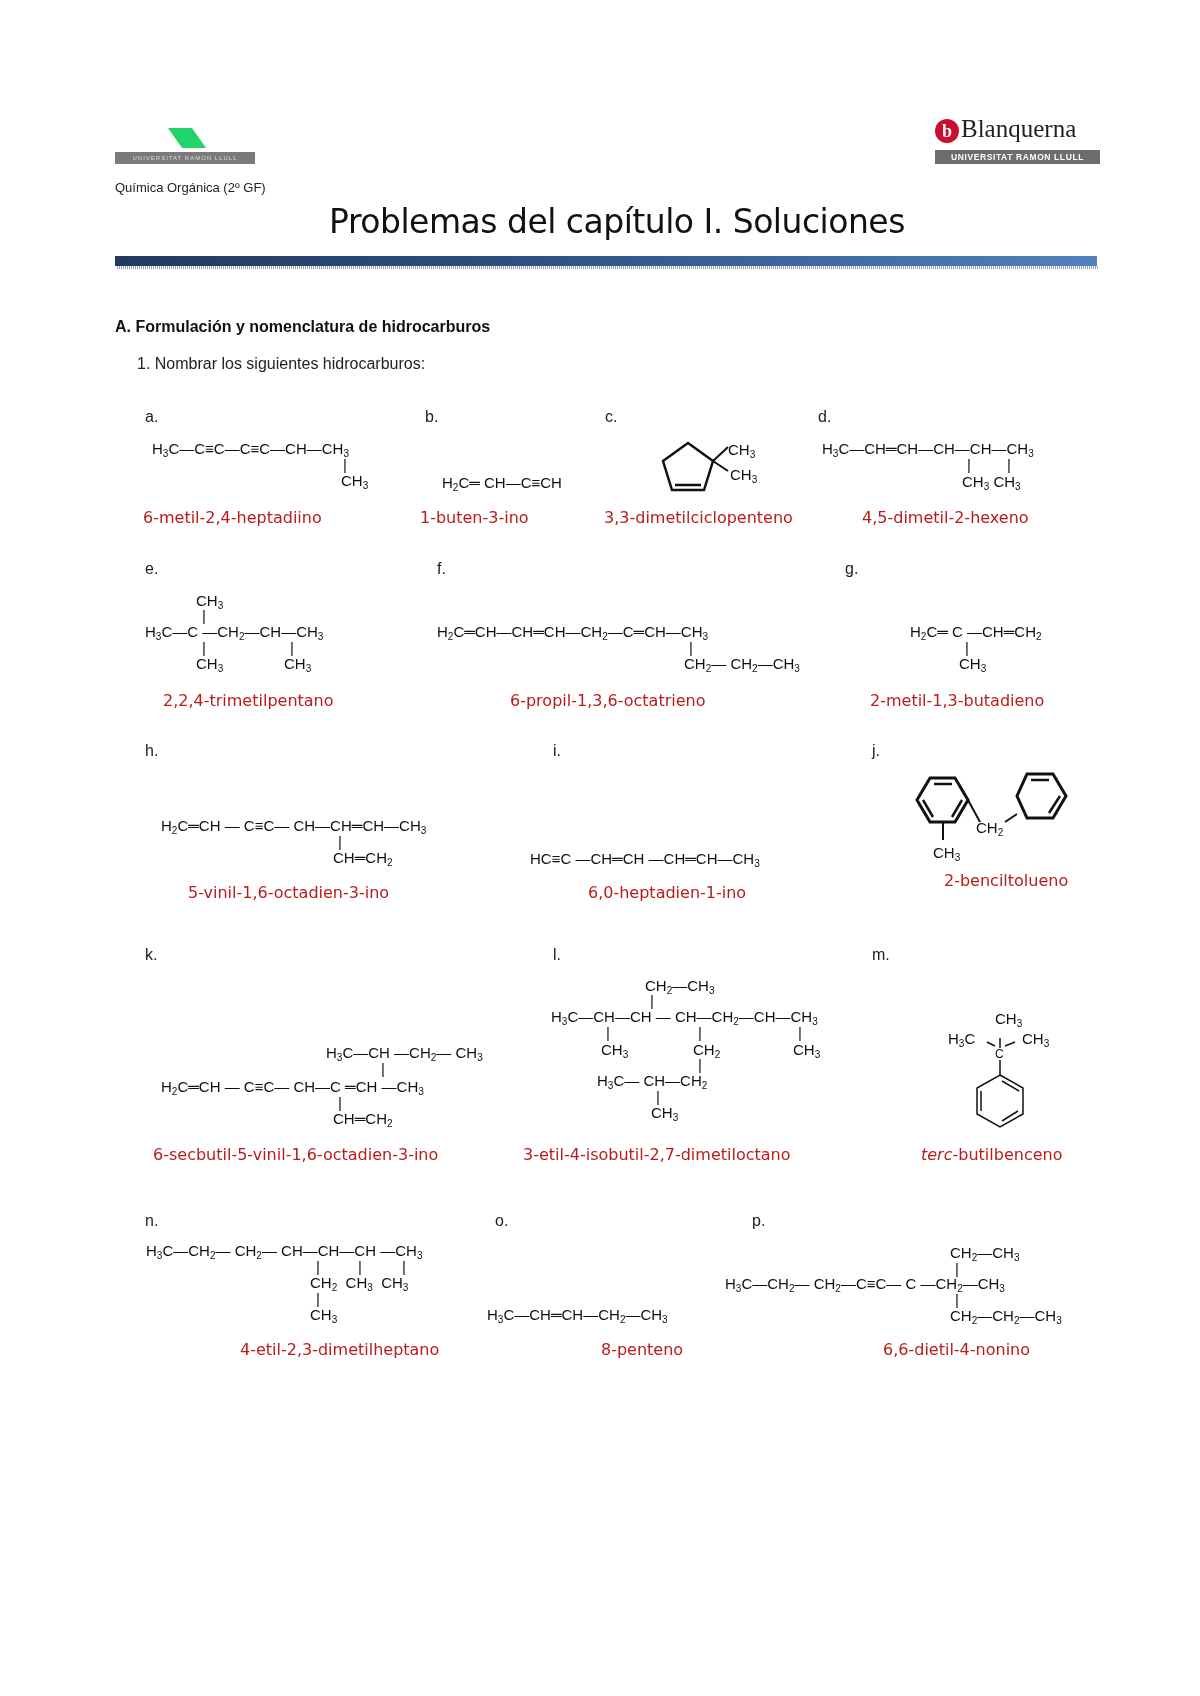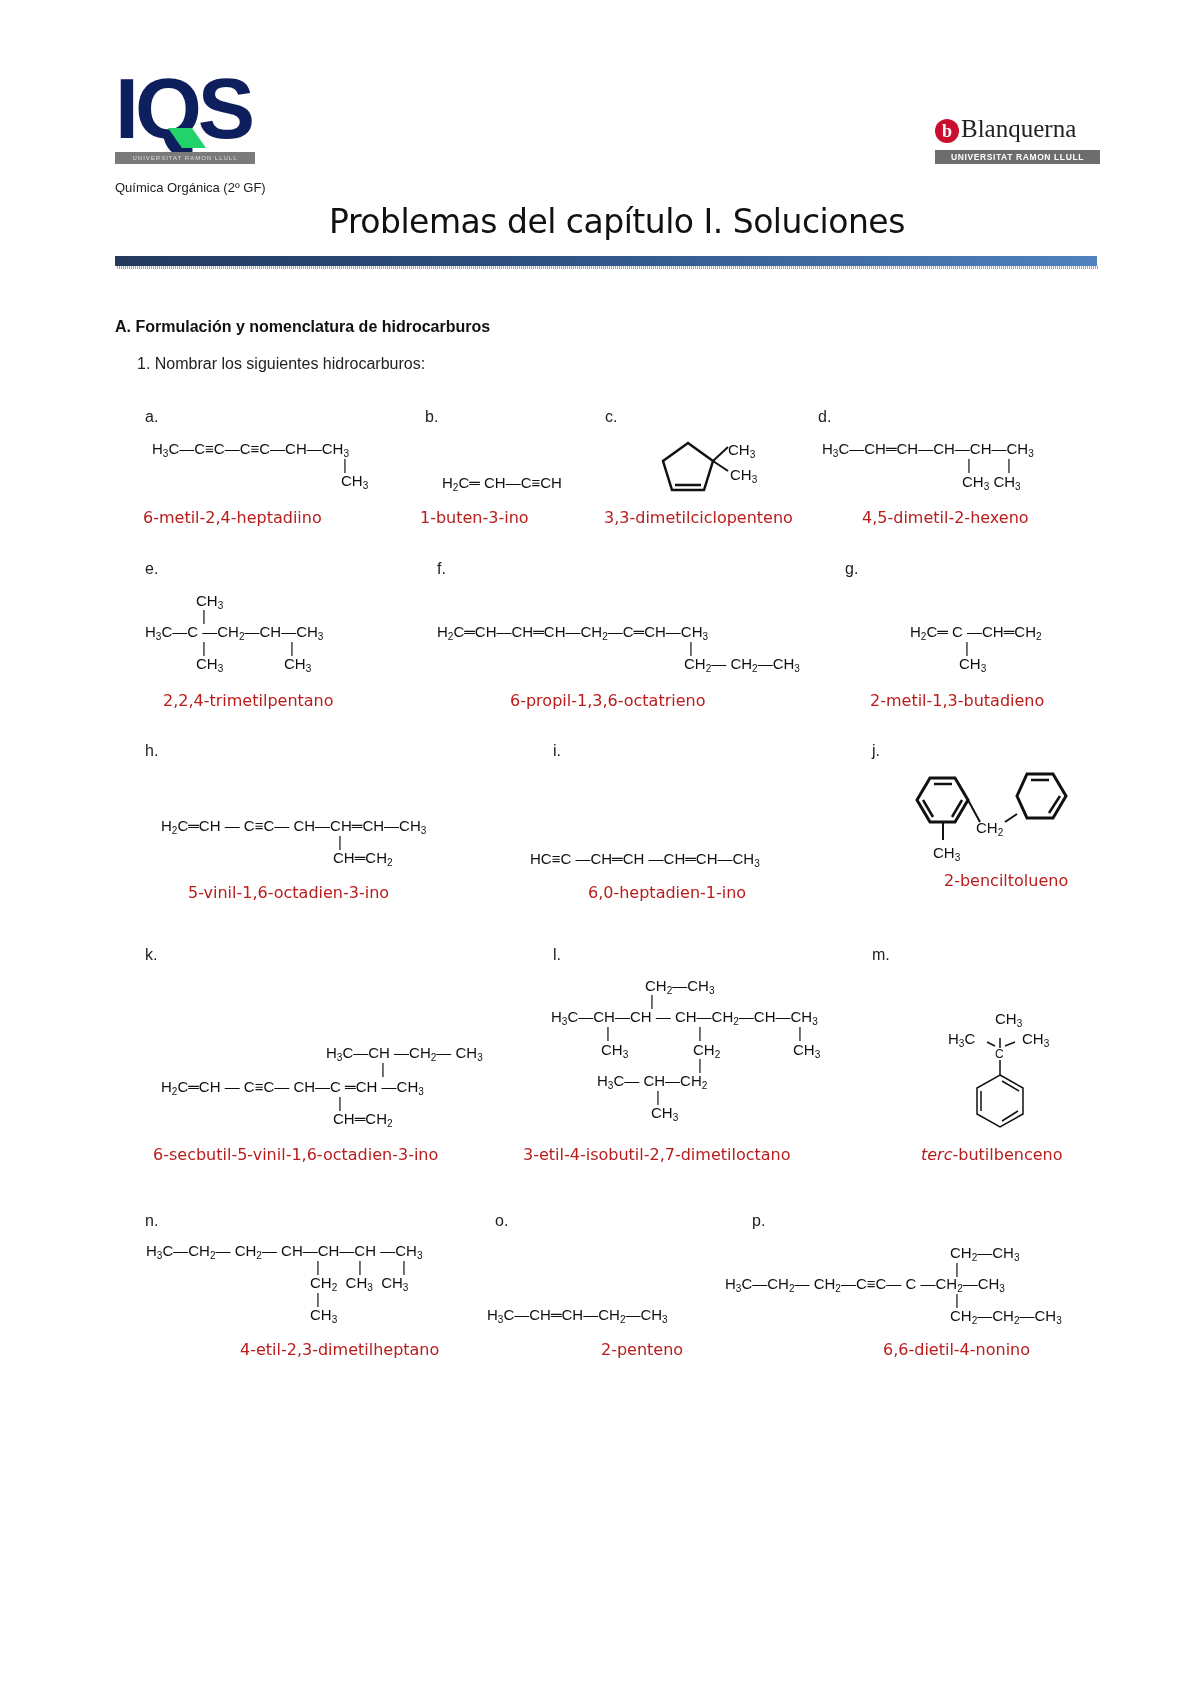--- a/index.html
+++ b/index.html
@@ -25,21 +25,20 @@
   .name { font-size:16px; color:#b91c1c; font-family:"DejaVu Sans", sans-serif; white-space:nowrap; }
   .name i { font-style:italic; }
   .f { font-family:"Liberation Sans", sans-serif; font-size:15px; color:#111; white-space:pre; line-height:18px; }
   .f sub { font-size:10px; vertical-align:-3px; line-height:0; }
   svg.ring { position:absolute; overflow:visible; }
 </style>
 </head>
 <body>
 
 <div class="abs iqs-logo">
-  <div class="iqs-letters">IQS</div>
   <div class="iqs-green"></div>
   <div class="iqs-bar">UNIVERSITAT RAMON LLULL</div>
 </div>
 <div class="abs course">Química Orgánica (2º GF)</div>
 
 <div class="abs blanq">
   <div class="blanq-b">b</div>
   <div class="blanq-name">Blanquerna</div>
   <div class="blanq-bar">UNIVERSITAT RAMON LLULL</div>
 </div>
@@ -174,21 +173,21 @@
 <div class="abs f" style="left:316px;top:1258px">|</div>
 <div class="abs f" style="left:358px;top:1258px">|</div>
 <div class="abs f" style="left:402px;top:1258px">|</div>
 <div class="abs f" style="left:310px;top:1274px">CH<sub>2</sub>  CH<sub>3</sub>  CH<sub>3</sub></div>
 <div class="abs f" style="left:316px;top:1290px">|</div>
 <div class="abs f" style="left:310px;top:1306px">CH<sub>3</sub></div>
 <div class="abs name" style="left:240px;top:1340px">4-etil-2,3-dimetilheptano</div>
 
 <div class="abs lbl" style="left:495px;top:1212px">o.</div>
 <div class="abs f" style="left:487px;top:1306px">H<sub>3</sub>C—CH═CH—CH<sub>2</sub>—CH<sub>3</sub></div>
-<div class="abs name" style="left:601px;top:1340px">2-penteno</div>
+<div class="abs name" style="left:601px;top:1340px">8-penteno</div>
 
 <div class="abs lbl" style="left:752px;top:1212px">p.</div>
 <div class="abs f" style="left:950px;top:1244px">CH<sub>2</sub>—CH<sub>3</sub></div>
 <div class="abs f" style="left:955px;top:1260px">|</div>
 <div class="abs f" style="left:725px;top:1275px">H<sub>3</sub>C—CH<sub>2</sub>— CH<sub>2</sub>—C≡C— C —CH<sub>2</sub>—CH<sub>3</sub></div>
 <div class="abs f" style="left:955px;top:1291px">|</div>
 <div class="abs f" style="left:950px;top:1307px">CH<sub>2</sub>—CH<sub>2</sub>—CH<sub>3</sub></div>
 <div class="abs name" style="left:883px;top:1340px">6,6-dietil-4-nonino</div>
 
 </body></html>

